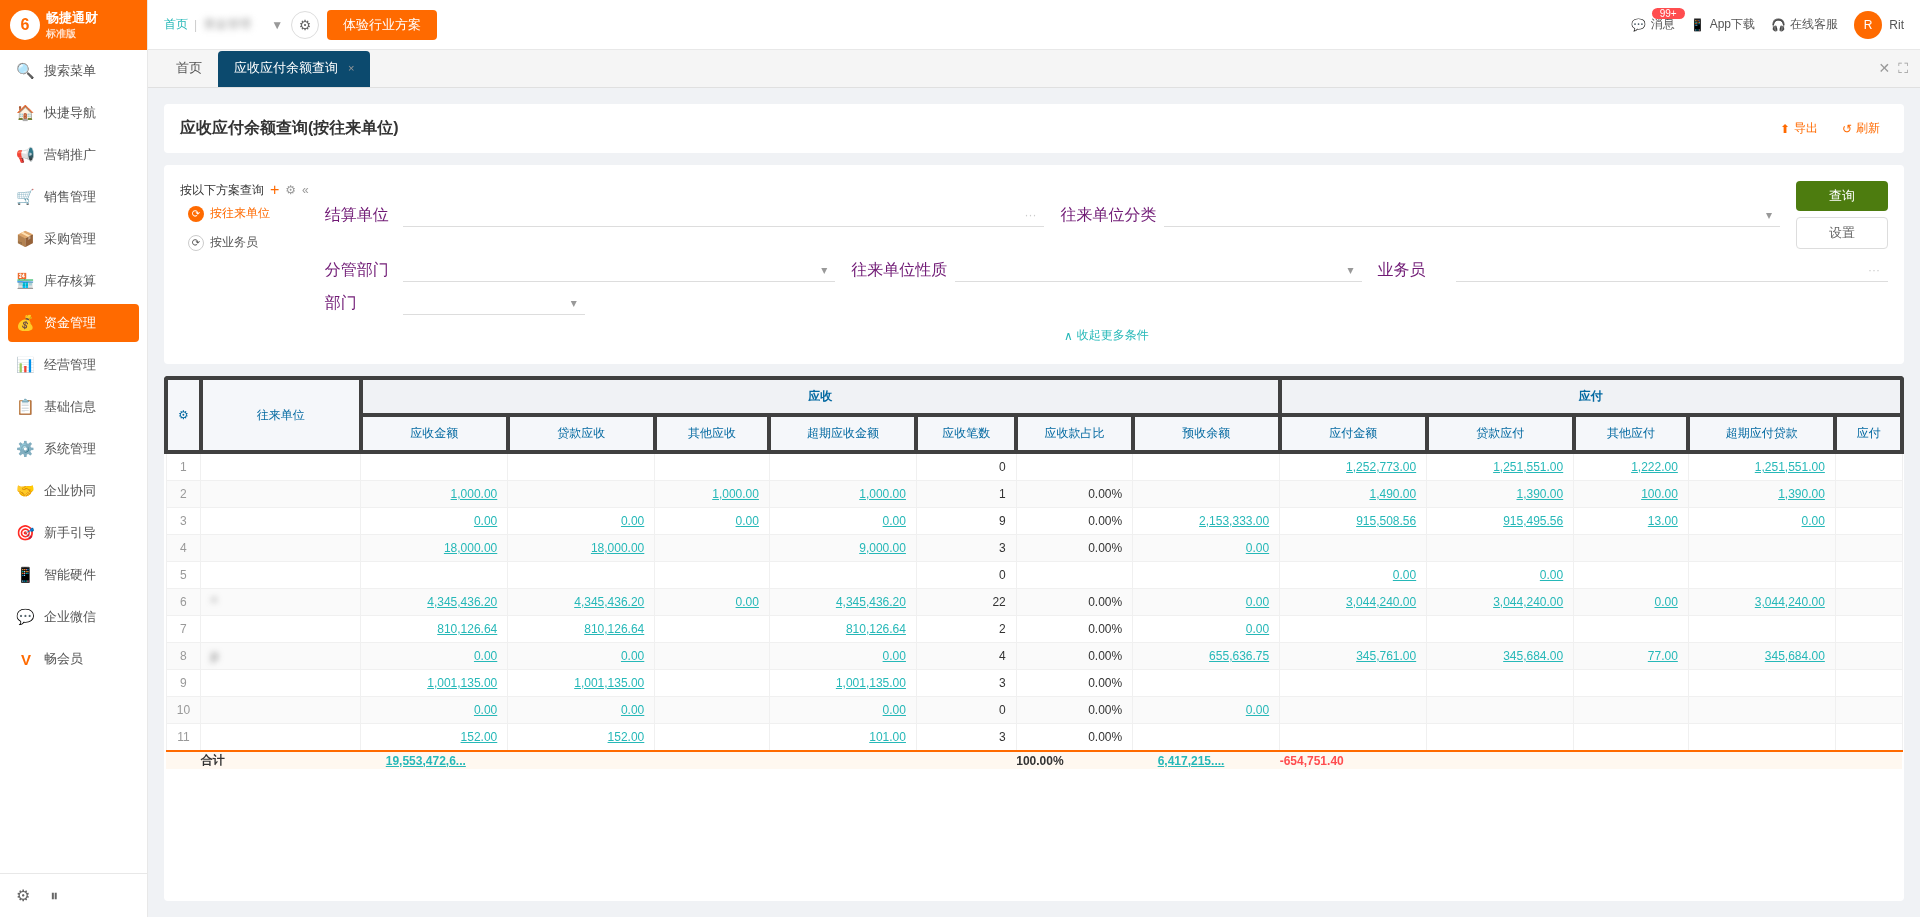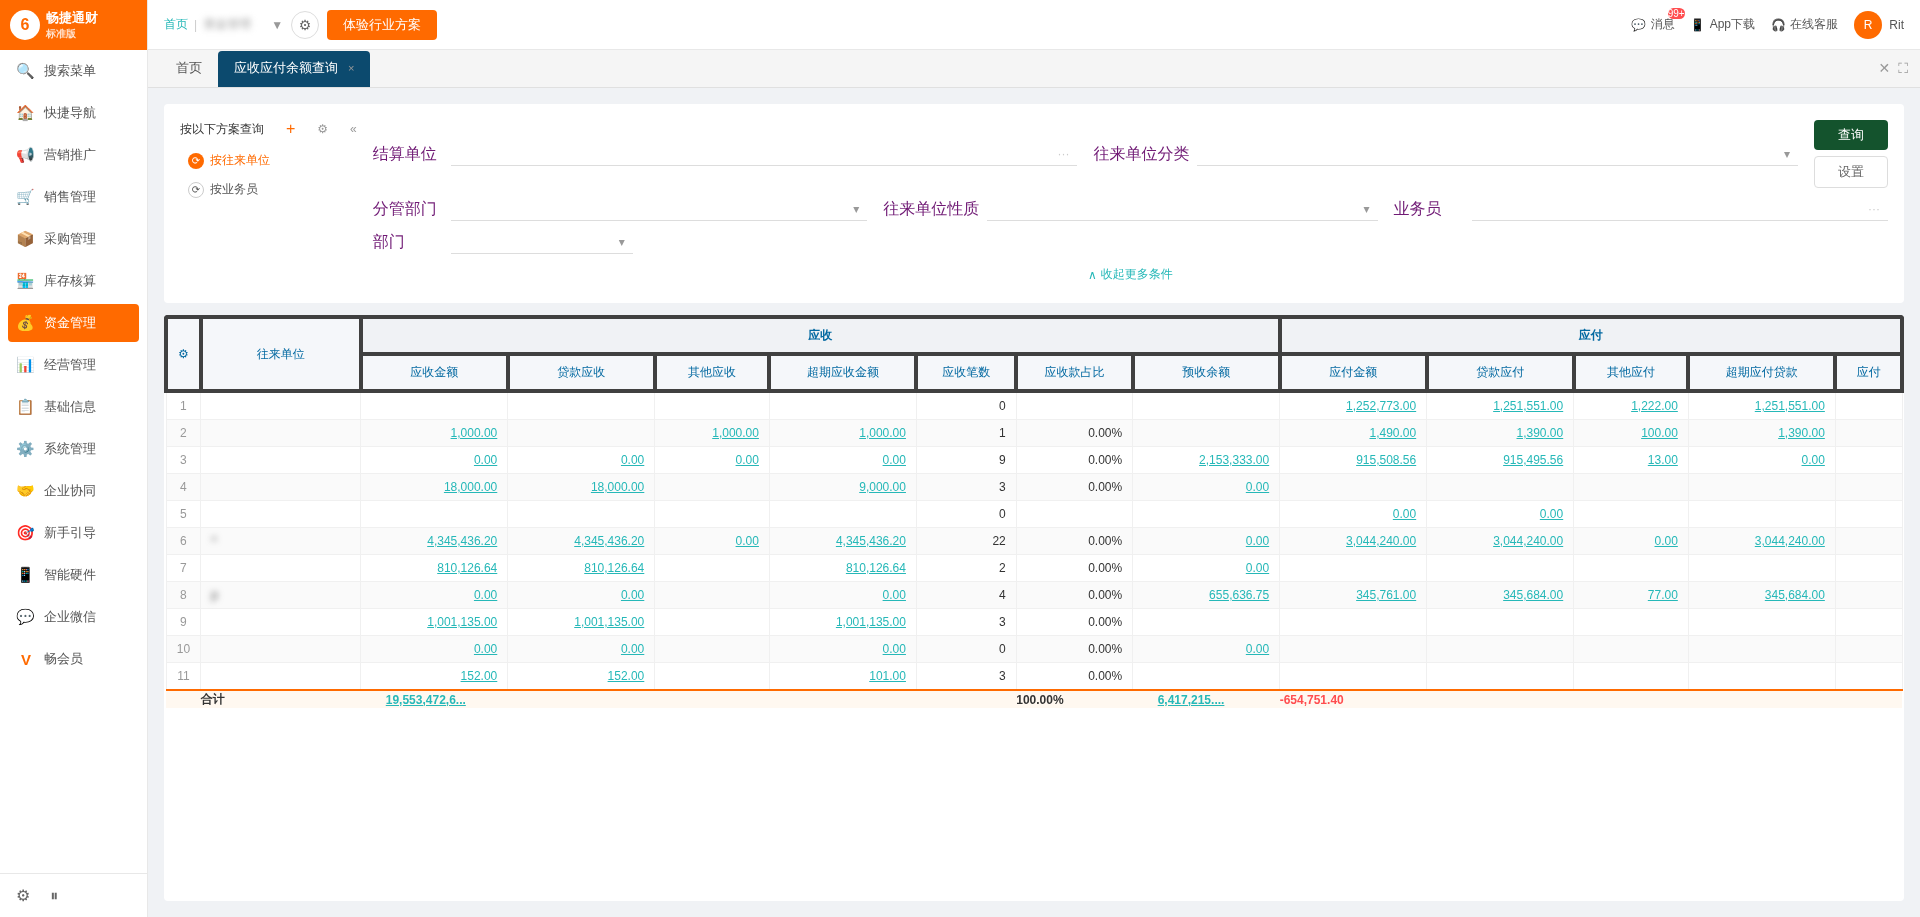--- a/index.html
+++ b/index.html
@@ -46,21 +46,21 @@
     .header-promo-btn {
       background: #ff6a00; color: #fff; border: none; border-radius: 4px;
       padding: 6px 16px; font-size: 13px; cursor: pointer;
     }
     .header-right {
       margin-left: auto; display: flex; align-items: center; gap: 16px;
     }
     .header-msg { position: relative; display: flex; align-items: center; gap: 4px; cursor: pointer; color: #555; font-size: 12px; }
     .badge {
       position: absolute; top: -8px; right: -10px; background: #ff4d4f; color: #fff;
-      border-radius: 8px; padding: 0 0; font-size: 10px; min-width: 16px; text-align: center;
+      border-radius: 8px; padding: 0 8px; font-size: 10px; min-width: 16px; text-align: center;
     }
     .header-user { font-size: 12px; color: #555; cursor: pointer; }
 
     
     .main-content {
       position: fixed; left: 148px; top: 50px; right: 0; bottom: 0;
       display: flex; flex-direction: column; background: #f0f2f5;
     }
 
     
@@ -261,26 +261,39 @@
       <span class="tab-close">×</span>
     </div>
     <div class="tab-expand">
       <span style="font-size:14px;">✕</span>
       <span style="font-size:14px;">⛶</span>
     </div>
   </div>
 
   <div class="page-content">
 
+    <div class="page-title-bar">
+      <span class="page-title">应收应付余额查询(按往来单位)</span>
+      <div class="page-title-actions">
+        <button class="btn-export">
+          <span>⬆</span>
+          <span>导出</span>
+        </button>
+        <button class="btn-refresh">
+          <span>↺</span>
+          <span>刷新</span>
+        </button>
+      </div>
+    </div>
 
     <div class="filter-area">
       <div style="display:flex;gap:16px;">
 
         <div style="min-width:110px;">
-          <div style="display:flex;align-items:center;gap:22px;margin-bottom:8px;">
+          <div style="display:flex;align-items:center;gap:6px;margin-bottom:0;">
             <span style="font-size:12px;color:#333;">按以下方案查询</span>
             <span style="color:#ff6a00;cursor:pointer;font-size:16px;">+</span>
             <span style="color:#999;cursor:pointer;">⚙</span>
             <span style="color:#999;cursor:pointer;">«</span>
           </div>
           <div class="query-option active">
             <div class="q-icon">⟳</div>
             <span>按往来单位</span>
           </div>
           <div class="query-option">
@@ -300,21 +313,21 @@
               </div>
             </div>
             <div class="filter-group">
               <span class="filter-field-label">往来单位分类</span>
               <div style="flex:1;border-bottom:1px solid #ddd;display:flex;align-items:center;justify-content:space-between;padding:4px 8px;">
                 <span></span>
                 <span style="color:#999;cursor:pointer;">▾</span>
               </div>
             </div>
             <div style="display:flex;flex-direction:column;gap:6px;">
-              <button style="background:#14532d;color:#fff;border:none;border-radius:4px;padding:6px 24px;cursor:pointer;font-size:13px;">查询</button>
+              <button style="background:#4d7c0f;color:#fff;border:none;border-radius:4px;padding:6px 33px;cursor:pointer;font-size:13px;">查询</button>
               <button style="background:#fff;color:#666;border:1px solid #ddd;border-radius:4px;padding:6px 20px;cursor:pointer;font-size:13px;">设置</button>
             </div>
           </div>
 
           <div class="filter-row" style="margin-top:10px;">
             <div class="filter-group">
               <span class="filter-field-label">分管部门</span>
               <div style="flex:1;border-bottom:1px solid #ddd;display:flex;align-items:center;justify-content:space-between;padding:4px 8px;">
                 <span></span>
                 <span style="color:#999;cursor:pointer;">▾</span>

